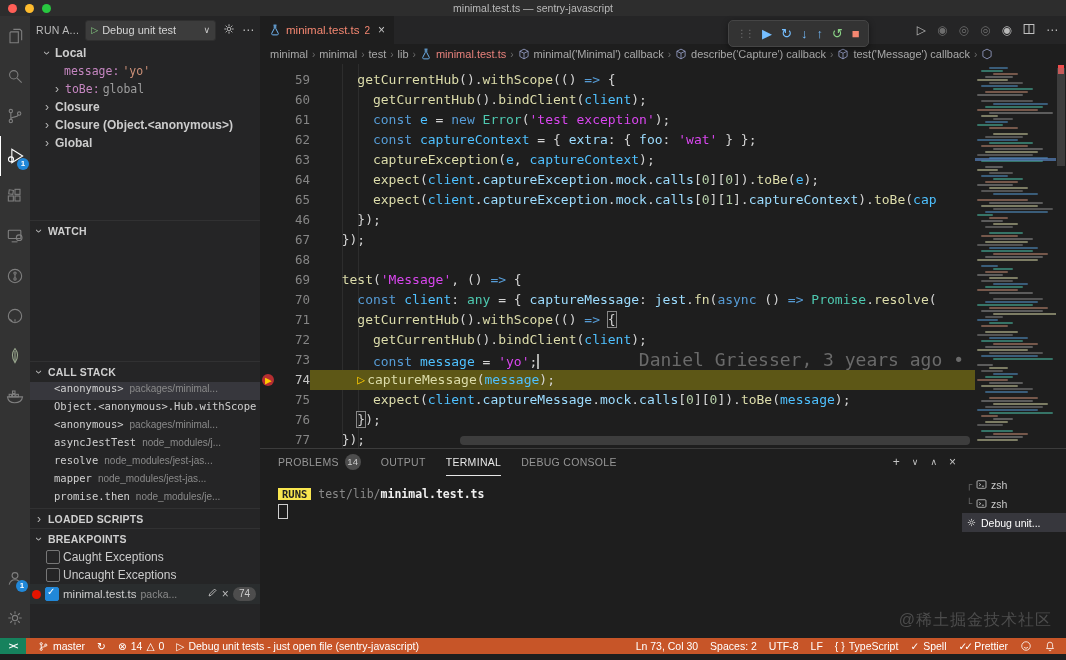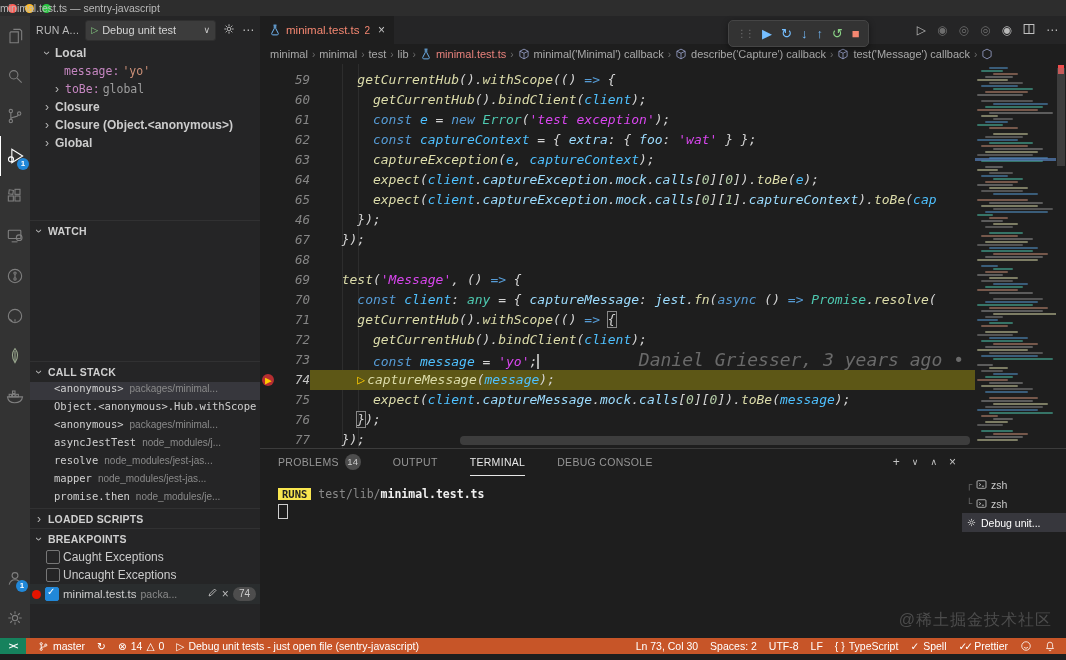--- a/index.html
+++ b/index.html
@@ -3,21 +3,21 @@
 <meta charset="utf-8">
 <style>
   html,body{margin:0;padding:0;background:#0e0e0e;}
   #app{position:relative;width:1066px;height:660px;background:#1e1e1e;overflow:hidden;
        font-family:"Liberation Sans","DejaVu Sans",sans-serif;color:#cccccc;font-size:12px;
        -webkit-font-smoothing:antialiased;}
   .abs{position:absolute;}
   
   .titlebar{left:0;top:0;width:1066px;height:16px;background:#2d2d2d;display:flex;align-items:center;}
   .tl{width:9px;height:9px;border-radius:50%;margin-left:8px;}
-  .title-text{position:absolute;left:0;right:0;font-size:10.5px;color:#b9b9b9;}
+  .title-text{position:absolute;left:0;right:0;text-align:center;font-size:10.5px;color:#b9b9b9;}
   
   .activitybar{left:0;top:16px;width:30px;height:622px;background:#333333;display:flex;flex-direction:column;align-items:center;}
   .ab-item{position:relative;width:30px;height:40px;display:flex;align-items:center;justify-content:center;}
   .ab-item svg{stroke:#7f7f7f;fill:none;stroke-width:1.3;}
   .ab-item.active{border-left:2px solid #fff;}
   .ab-item.active svg{stroke:#ffffff;}
   .ab-badge{position:absolute;right:2px;bottom:6px;min-width:12px;height:12px;border-radius:7px;background:#2188d9;color:#fff;
             font-size:8px;line-height:12px;text-align:center;font-weight:bold;}
   .ab-spacer{flex:1;}
   
@@ -62,21 +62,21 @@
   .dbg-toolbar .grip{color:#6d6d6d;font-size:10px;letter-spacing:-2px;}
   .dbg-toolbar .b{font-size:13px;line-height:1;}
   .blue{color:#75beff;} .green{color:#89d185;} .red{color:#f48771;}
   .crumbs{left:0;top:28px;width:806px;height:20px;display:flex;align-items:center;gap:4px;padding-left:10px;background:#1e1e1e;
           font-size:11px;color:#a9a9a9;white-space:nowrap;overflow:hidden;}
   .crumb-sep{color:#6d6d6d;font-size:10px;}
   .crumb-file{color:#e8827c;}
   .sym-ico{width:12px;height:12px;flex:none;}
   
   .codearea{left:0;top:48px;width:806px;height:384px;overflow:hidden;background:#1e1e1e;}
-  .code-scroll{position:absolute;left:0;top:6px;width:715px;font-style:italic;}
+  .code-scroll{position:absolute;left:0;top:6px;width:715px;}
   .code-row{display:flex;height:20px;line-height:20px;font-family:"DejaVu Sans Mono",monospace;font-size:13px;white-space:pre;position:relative;}
   .glyph{width:16px;flex:none;position:relative;}
   .lnum{width:34px;flex:none;text-align:right;color:#858585;font-size:12.5px;}
   .ltext{flex:1;padding-left:16px;overflow:hidden;}
   .code-row.cur .ltext{background:#5d5716;}
   .code-row.cur .lnum{color:#c6c6c6;}
   .tk-kw{color:#569cd6;} .tk-fn{color:#dcdcaa;} .tk-vr{color:#4fc1ff;} .tk-pr{color:#9cdcfe;}
   .tk-cl{color:#4ec9b0;} .tk-st{color:#d946ef;} .tk-nm{color:#b5cea8;} .tk-pn{color:#d4d4d4;}
   .tk-bl{color:#6a6a6a;margin-left:100px;font-size:18px;}
   .tk-bx{color:#d4d4d4;outline:1px solid #888;}
@@ -86,21 +86,21 @@
   .bp-paused:after{content:"▶";position:absolute;left:3px;top:-3px;color:#ffcc00;font-size:11px;}
   .iguide{position:absolute;top:0;width:1px;height:384px;background:rgba(255,255,255,.07);}
   .minimap{position:absolute;left:715px;top:0;width:81px;height:384px;background:#1e1e1e;overflow:hidden;}
   .mm-line{position:absolute;height:2px;border-radius:1px;}
   .vscroll{position:absolute;left:796px;top:0;width:10px;height:384px;}
   .vs-slider{position:absolute;left:1px;top:4px;width:8px;height:98px;background:rgba(121,121,121,.35);}
   .vs-err{position:absolute;left:2px;top:1px;width:6px;height:9px;background:#f14c4c;}
   .hscroll{position:absolute;left:200px;top:372px;width:510px;height:9px;background:rgba(121,121,121,.35);border-radius:4px;}
   
   .panel{left:0;top:432px;width:806px;height:190px;background:#1e1e1e;border-top:1px solid #3c3c3c;}
-  .panel-tabs{position:absolute;left:0;top:0;height:26px;display:flex;align-items:center;gap:32px;padding-left:18px;font-size:10.5px;color:#969696;letter-spacing:.3px;}
+  .panel-tabs{position:absolute;left:0;top:0;height:26px;display:flex;align-items:center;gap:20px;padding-left:18px;font-size:10.5px;color:#969696;letter-spacing:.3px;}
   .ptab{display:flex;align-items:center;gap:6px;height:26px;}
   .ptab.active{color:#e7e7e7;border-bottom:1px solid #e7e7e7;}
   .pbadge{background:#4d4d4d;color:#ccc;border-radius:50%;width:16px;height:16px;font-size:9.5px;line-height:16px;text-align:center;}
   .panel-icons{position:absolute;right:110px;top:0;height:26px;display:flex;align-items:center;gap:12px;color:#c5c5c5;font-size:12px;}
   .term{position:absolute;left:18px;top:38px;font-family:"DejaVu Sans Mono",monospace;font-size:11.5px;}
   .runs{background:#f9e64f;color:#222;font-weight:bold;padding:0 4px;font-size:10.5px;}
   .term .dim{color:#8a8a8a;}
   .term .file{color:#efefef;font-weight:bold;}
   .term-caret{width:8px;height:13px;border:1px solid #cfcfcf;margin-top:3px;}
   .term-list{position:absolute;right:0;top:26px;width:104px;}

